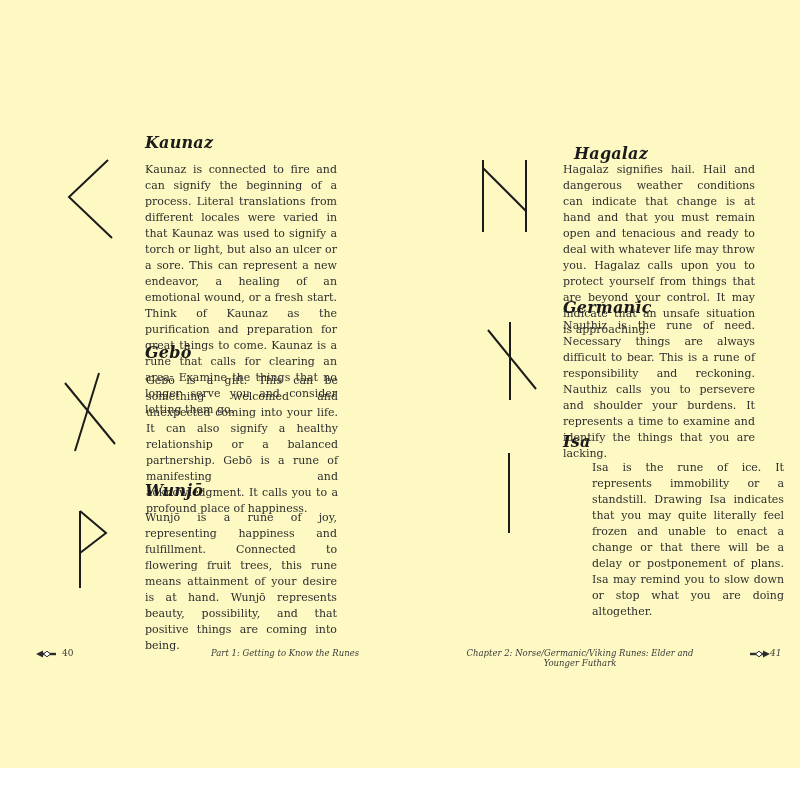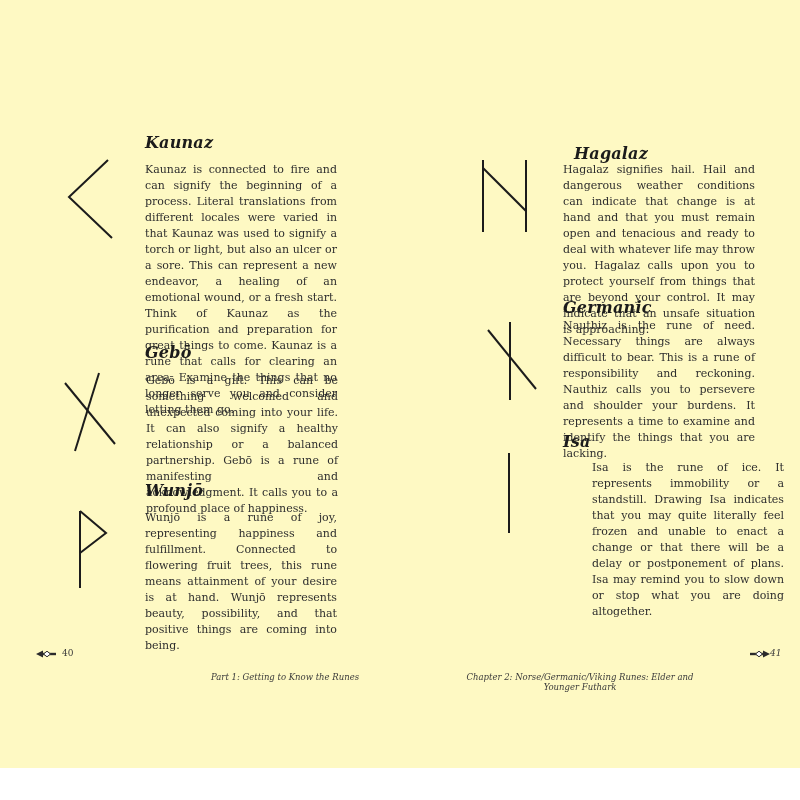--- a/index.html
+++ b/index.html
@@ -40,21 +40,20 @@
     text-align: justify;
     color: #2e2e2e;
   }
   .footer-text {
     position: absolute;
     top: 648px;
     font-size: 8.5px;
     font-style: italic;
     color: #3a3a3a;
     text-align: center;
-    margin-top: 24px;
   }
   .page-number {
     position: absolute;
     top: 648px;
     font-size: 9px;
     color: #3a3a3a;
   }
   .footer-ornament {
     position: absolute;
     top: 650px;

